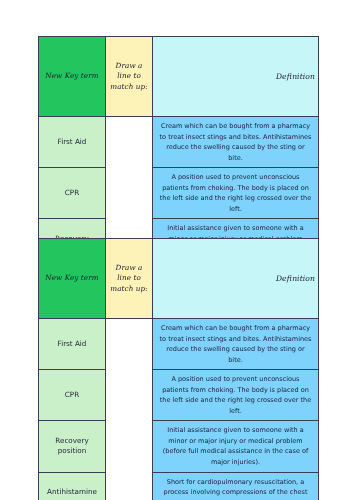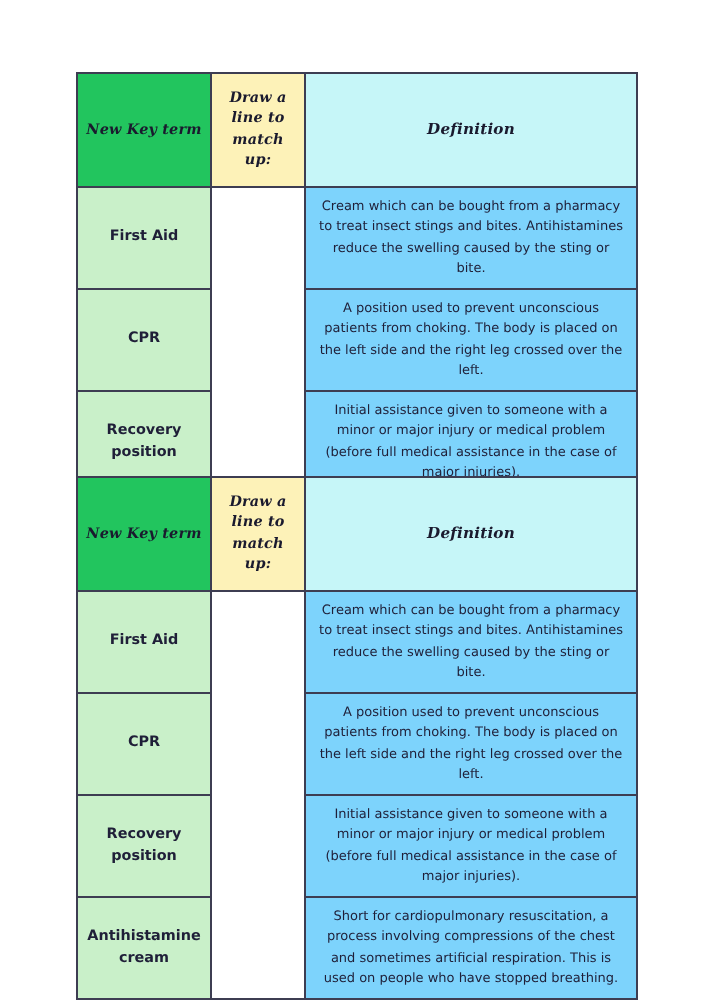--- a/index.html
+++ b/index.html
@@ -51,34 +51,33 @@
   }
   .hdr-draw {
     background: #fdf2b8;
   }
   .hdr-def {
     background: #c6f6f8;
   }
   .hdr-text {
     font-family: "DejaVu Serif", serif;
     font-style: italic;
-    font-weight: bold;
+    font-weight: normal;
     font-size: 7.2px;
     line-height: 1.45;
     color: #1a1a2e;
-    padding: 7px 3px;
+    padding: 24px 3px;
     letter-spacing: 0.1px;
   }
-  .hdr-def .hdr-text { font-size: 7.6px; }
+  .hdr-def .hdr-text { font-size: 7.6px; text-align: right; }
 
   
   .cell-term {
     background: #c9f0c9;
     height: 38px;
-    font-weight: bold;
   }
   .term-text {
     font-family: "DejaVu Sans", sans-serif;
     font-size: 7.2px;
     line-height: 1.5;
     color: #1f1f38;
     padding: 3px 4px;
   }
   .cell-draw {
     background: #ffffff;

